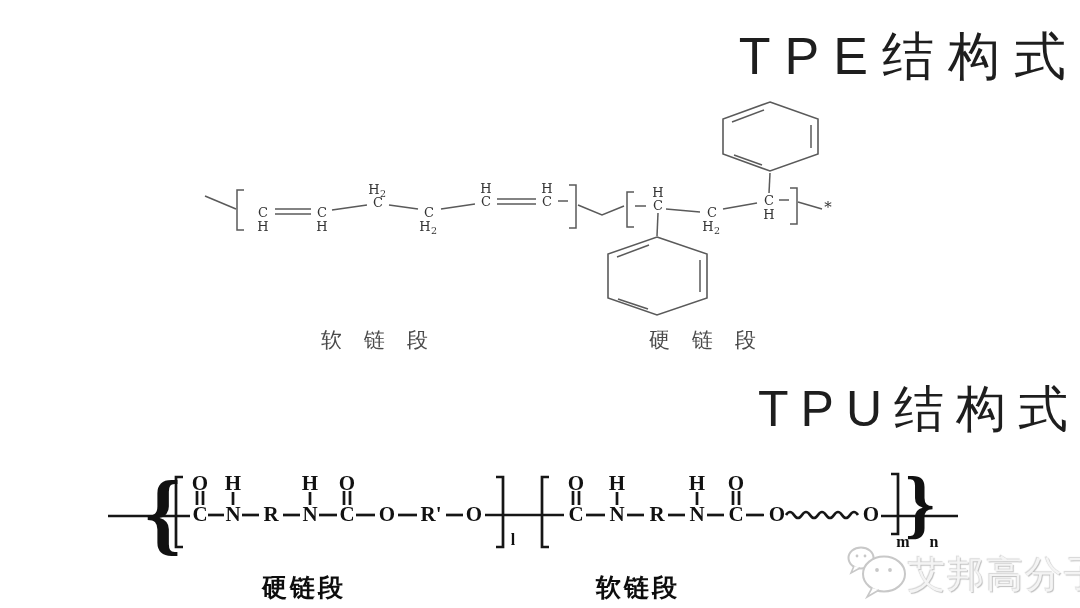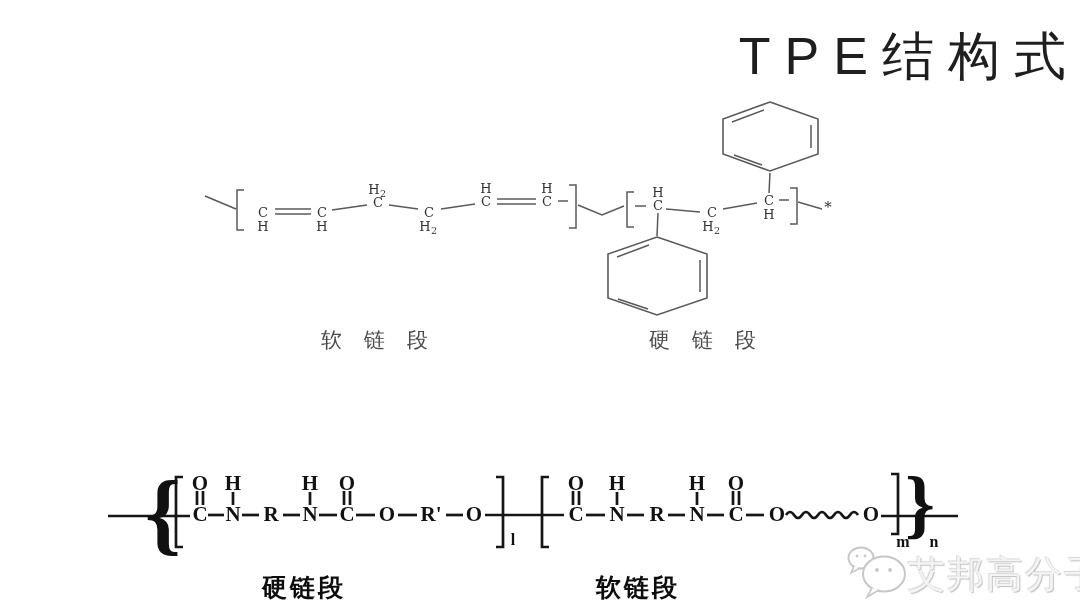--- a/index.html
+++ b/index.html
@@ -37,20 +37,21 @@
     text-shadow:1px 1px 1px #bfbfbf,-1px -1px 1px #d6d6d6;
   }
   .watermark-icon{position:absolute;left:846px;top:544px;}
 </style>
 </head>
 <body>
 
 <div class="slide">
 
   <div class="title title-tpe">TPE结构式</div>
+  <div class="title title-tpu">TPU结构式</div>
 
   <svg class="watermark-icon" width="64" height="58" viewBox="0 0 64 58">
     <g fill="#ffffff" stroke="#c8c8c8" stroke-width="2">
       <ellipse cx="15" cy="14" rx="12.5" ry="10.5"></ellipse>
       <path d="M8,22 L5,29 L14,24" stroke-width="1.6"></path>
       <ellipse cx="38" cy="30" rx="21" ry="17.5"></ellipse>
       <path d="M26,44 L21,53 L33,46" stroke-width="1.6"></path>
     </g>
     <g fill="#c8c8c8" stroke="none">
       <circle cx="11" cy="12" r="1.4"></circle>

